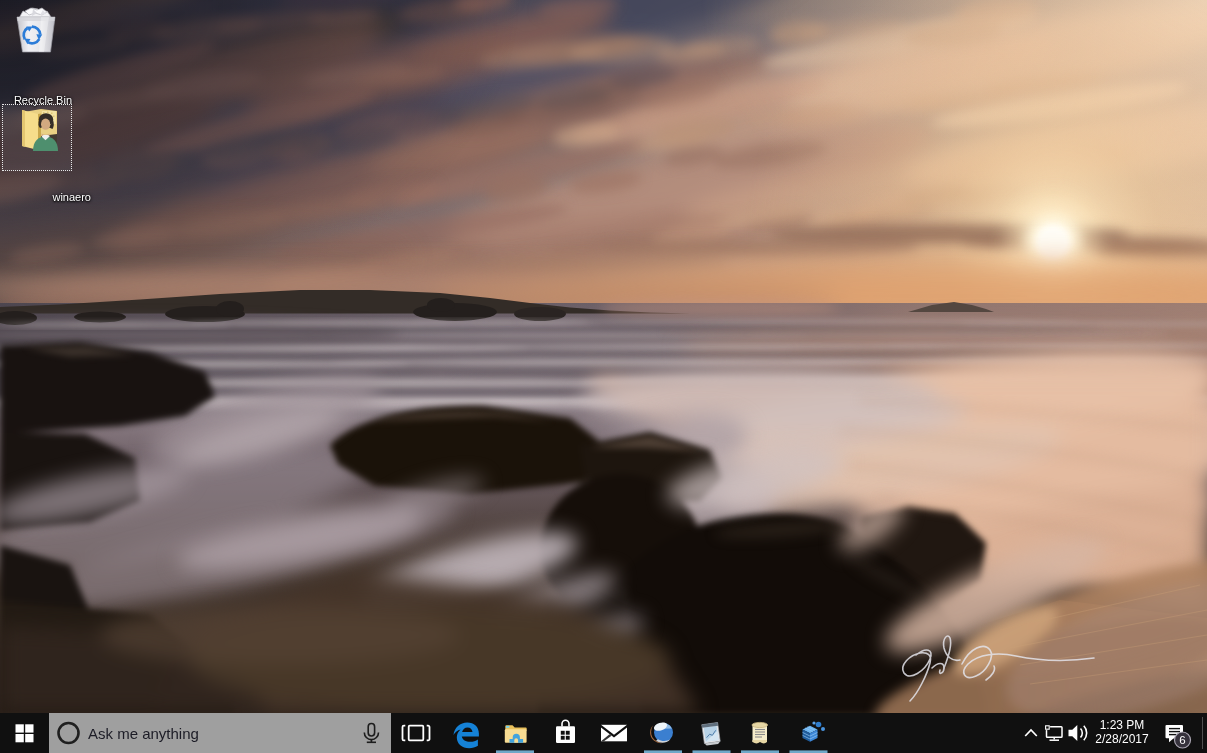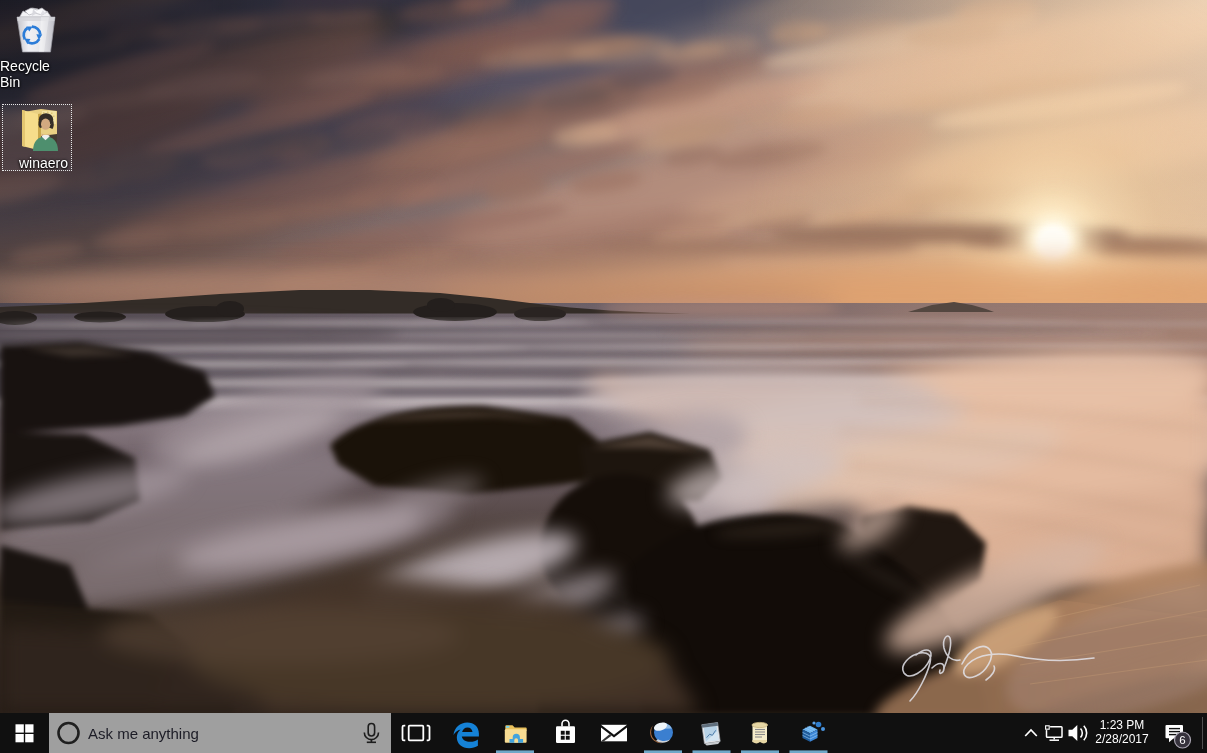--- a/index.html
+++ b/index.html
@@ -1,19 +1,19 @@
 <!DOCTYPE html>
 <html><head>
 <meta charset="utf-8">
 <style>
   html,body{margin:0;padding:0;background:#000;}
   #screen{position:relative;width:1207px;height:753px;overflow:hidden;font-family:"Liberation Sans",sans-serif;}
   #wall{position:absolute;left:0;top:0;}
   #taskbar{position:absolute;left:0;top:713px;width:1207px;height:40px;background:#101010;text-align:right;}
-  .icolabel{position:absolute;color:#fff;font-size:14px;text-align:left;text-shadow:0 1px 2px #000,0 0 3px #000;}
+  .icolabel{position:absolute;color:#fff;font-size:11px;text-align:right;text-shadow:0 1px 2px #000,0 0 3px #000;margin-top:36px;}
 </style>
 </head>
 <body>
 <div id="screen">
 <svg id="wall" width="1207" height="713" viewBox="0 0 1207 713">
 <defs>
   <linearGradient id="skyv" x1="0" y1="0" x2="0" y2="1">
     <stop offset="0" stop-color="#3c3c4a"></stop>
     <stop offset="0.22" stop-color="#565064"></stop>
     <stop offset="0.45" stop-color="#7d6c6c"></stop>

